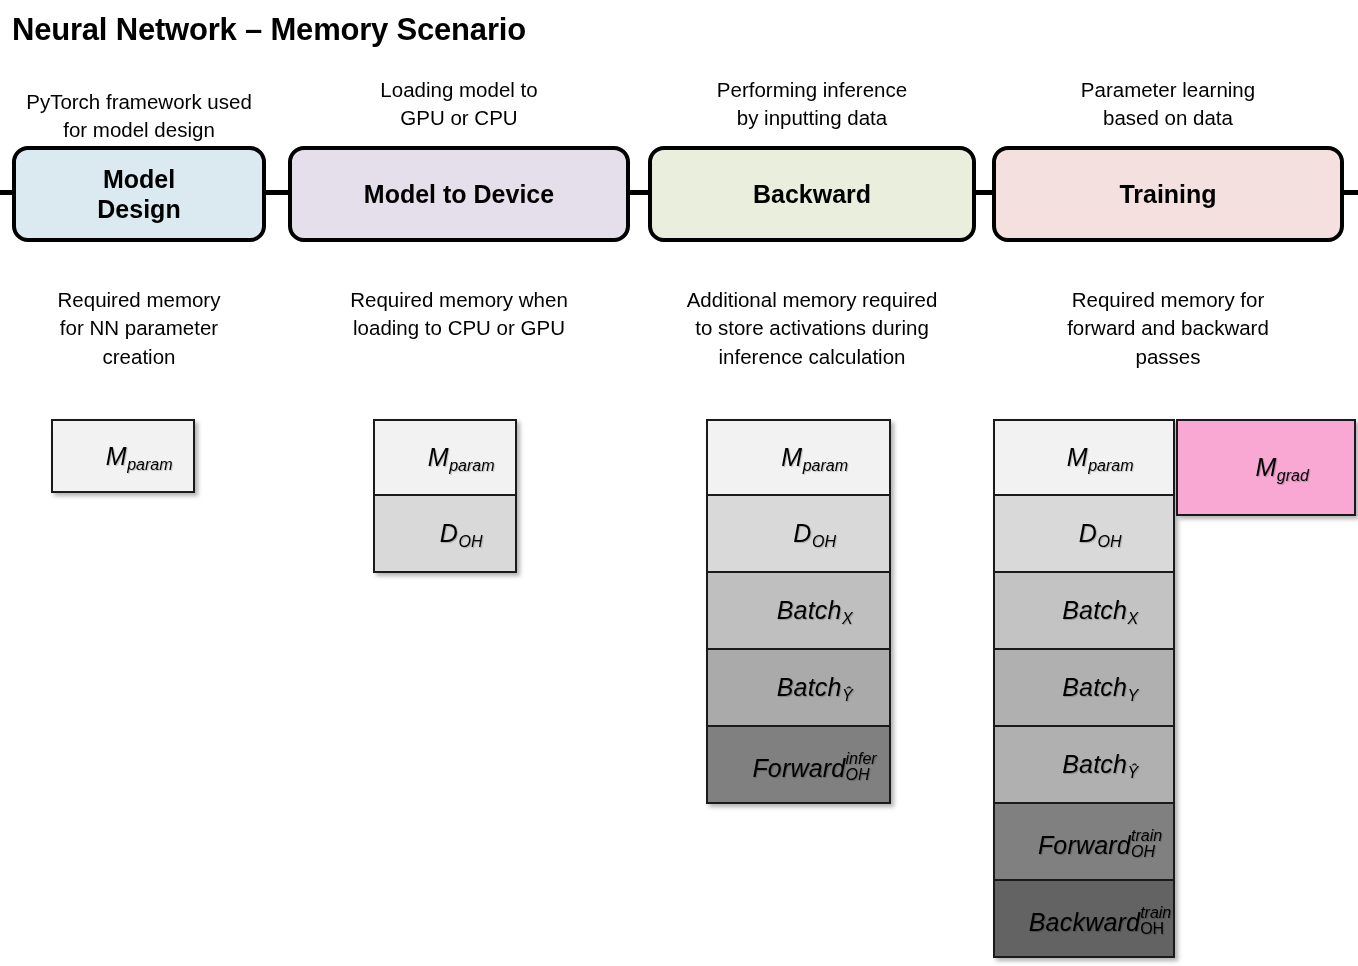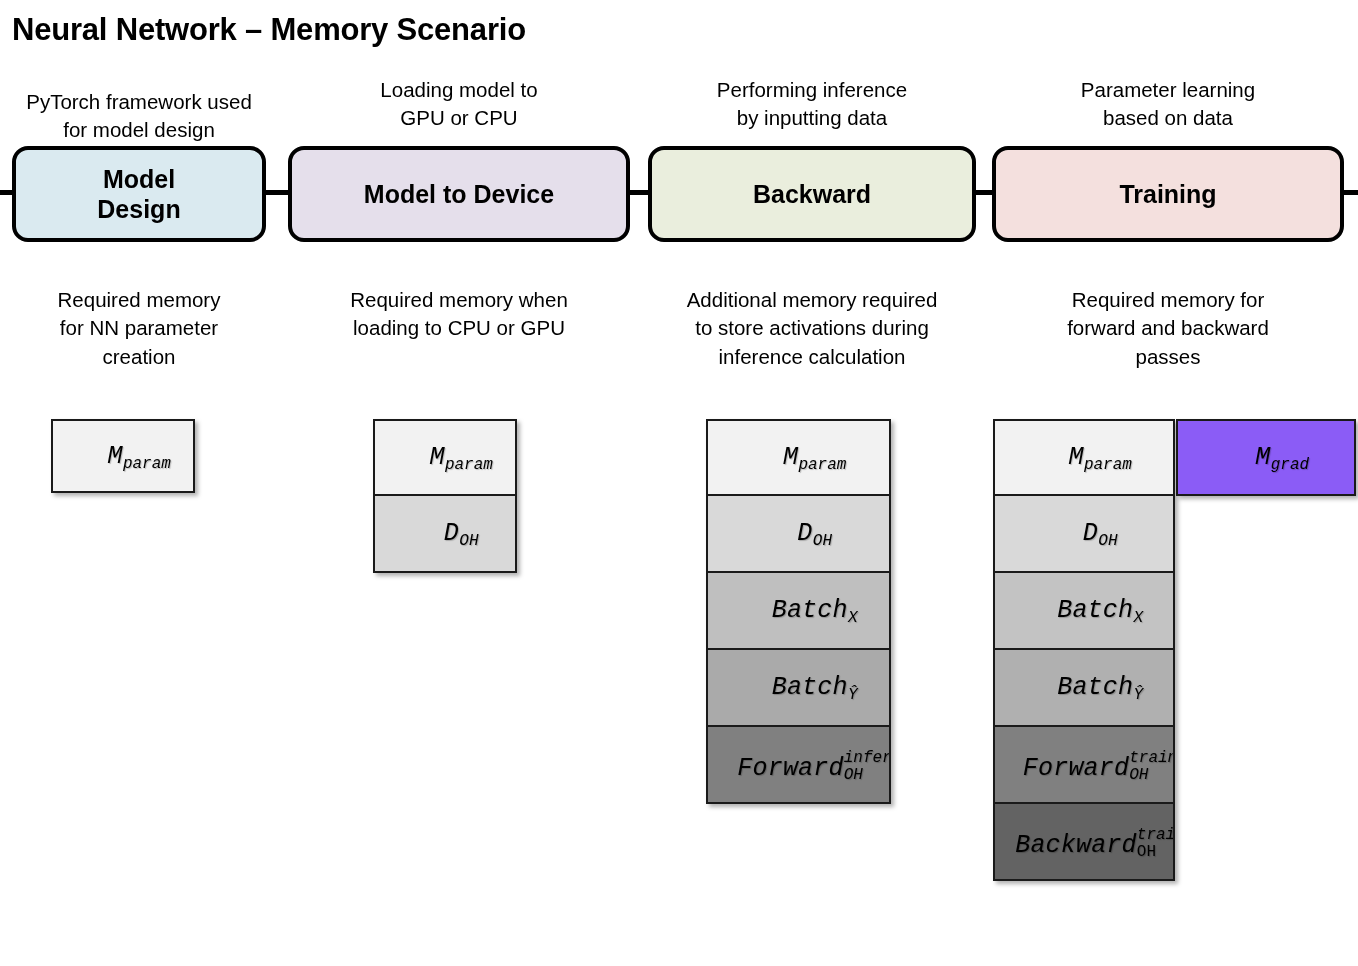--- a/index.html
+++ b/index.html
@@ -79,21 +79,21 @@
     display: flex;
     align-items: center;
     justify-content: center;
     text-align: center;
     overflow: hidden;
   }
   .mem-block + .mem-block { border-top: none; }
 
   
   .math {
-    font-family: Liberation Mono, monospace;
+    font-family: Liberation Sans, sans-serif;
     font-style: italic;
     font-size: 25px;
     white-space: nowrap;
     line-height: 1;
     position: relative;
     display: inline-block;
     text-shadow: 1px 1px 1px rgba(0,0,0,0.22);
     margin-left: 32px;
   }
   .math .base { letter-spacing: 0.2px; }
@@ -190,27 +190,30 @@
     <div class="mem-block" style="height: 77px; background: rgb(242, 242, 242);">
       <span class="math"><span class="base">M</span><sub>param</sub></span>
     </div>
     <div class="mem-block" style="height: 77px; background: rgb(217, 217, 217);">
       <span class="math"><span class="base">D</span><sub>OH</sub></span>
     </div>
     <div class="mem-block" style="height: 77px; background: rgb(195, 195, 195);">
       <span class="math"><span class="base">Batch</span><sub>X</sub></span>
     </div>
     <div class="mem-block" style="height: 77px; background: rgb(176, 176, 176);">
+      <span class="math"><span class="base">Batch</span><sub>Y</sub></span>
+    </div>
+    <div class="mem-block" style="height: 77px; background: rgb(176, 176, 176);">
       <span class="math"><span class="base">Batch</span><sub>Ŷ</sub></span>
     </div>
     <div class="mem-block" style="height: 77px; background: rgb(128, 128, 128);">
       <span class="math"><span class="base">Forward</span><span class="updown"><span class="up">train</span><span class="dn">OH</span></span></span>
     </div>
     <div class="mem-block" style="height: 77px; background: rgb(99, 99, 99);">
       <span class="math"><span class="base">Backward</span><span class="updown upright"><span class="up">train</span><span class="dn">OH</span></span></span>
     </div>
   </div>
 
 <div class="mem-stack" id="stack-training-side" style="left:1176px; top:419px; width:180px;">
-    <div class="mem-block" style="height: 77px; background: #8b5cf6;">
+    <div class="mem-block" style="height: 97px; background: #f9a8d4;">
       <span class="math"><span class="base">M</span><sub>grad</sub></span>
     </div>
   </div>
 
 </body></html>

